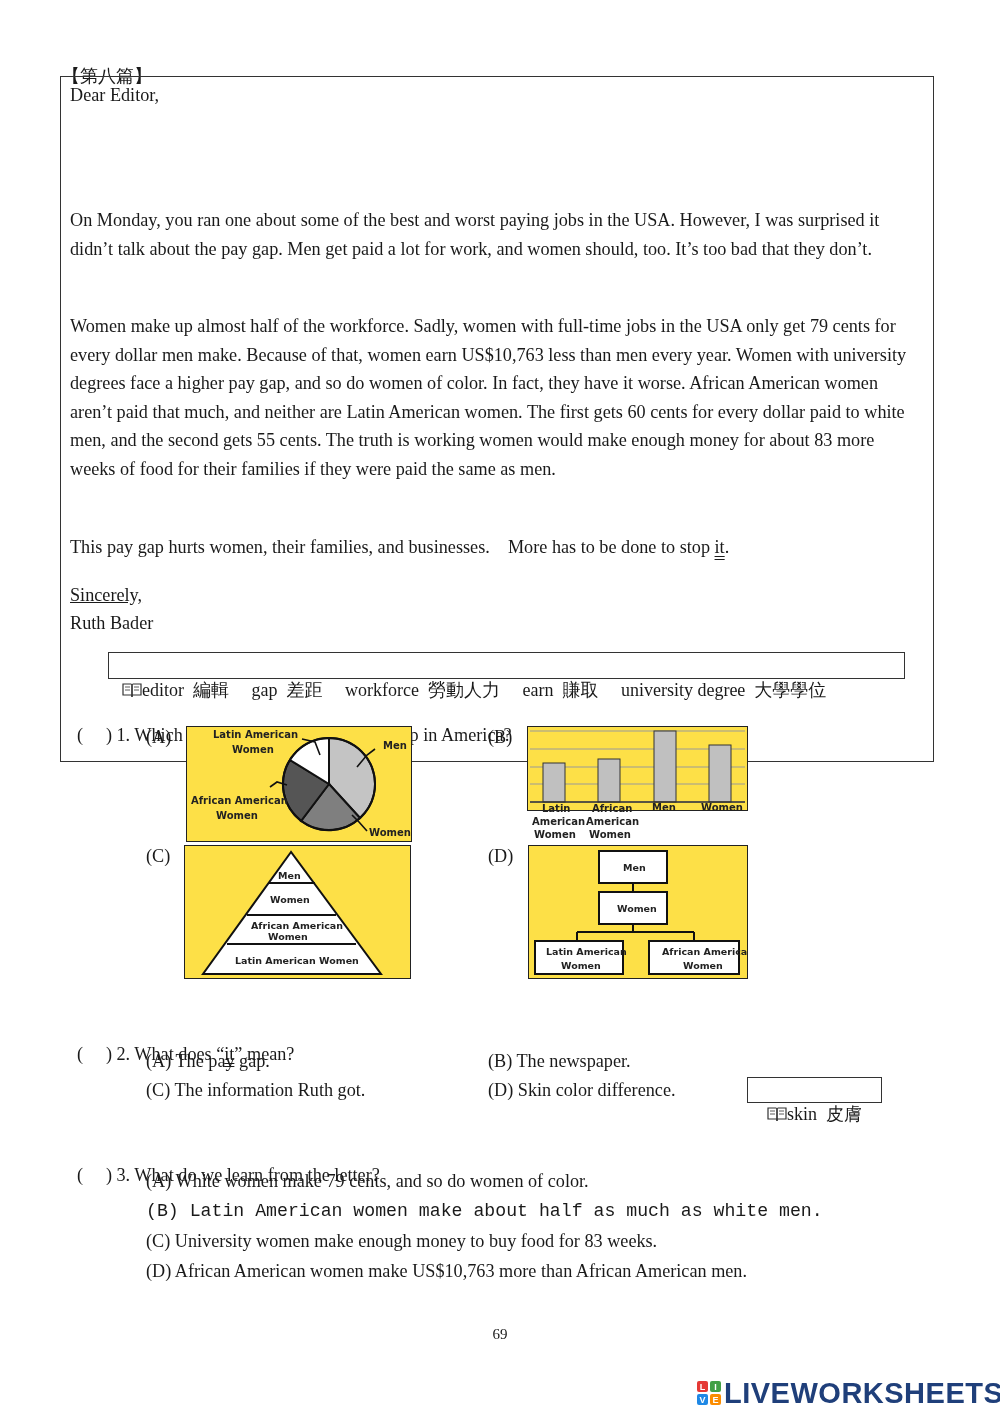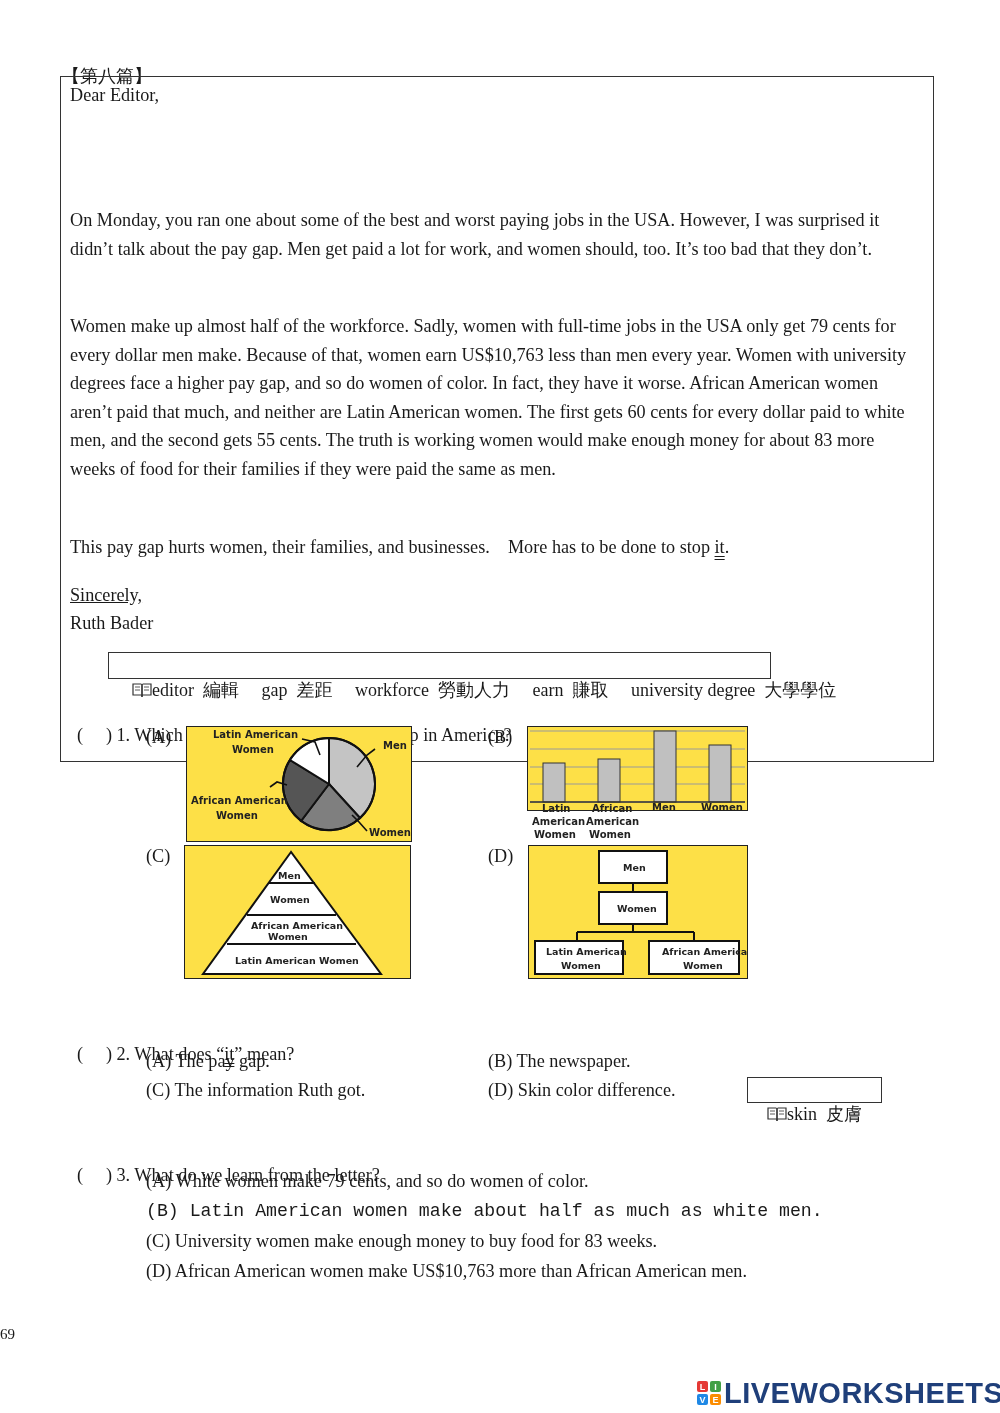--- a/index.html
+++ b/index.html
@@ -3,29 +3,29 @@
 <meta charset="utf-8">
 <style>
   html, body { margin: 0; padding: 0; background: #ffffff; }
   body { width: 1000px; height: 1413px; position: relative; overflow: hidden;
          font-family: "Liberation Serif", "DejaVu Serif", serif; color: #1a1a1a; }
   .abs { position: absolute; }
   .section-title { left: 62px; top: 64px; font-size: 18px; }
   .letter-box { left: 60px; top: 76px; width: 874px; height: 686px; border: 1.5px solid #333; box-sizing: border-box; }
   .para { position: absolute; left: 9px; width: 850px; font-size: 18.2px; line-height: 28.5px; margin: 0; }
   .u2 { text-decoration: underline; text-decoration-style: double; text-underline-offset: 3px; }
-  .vocab { left: 108px; top: 652px; width: 663px; height: 27px; border: 1.3px solid #333; box-sizing: border-box;
-           font-size: 18px; line-height: 25px; padding-left: 14px; white-space: pre; }
+  .vocab { left: 108px; top: 652px; width: 797px; height: 27px; border: 1.3px solid #333; box-sizing: border-box;
+           font-size: 18px; line-height: 25px; padding-left: 4px; white-space: pre; }
   .q { font-size: 18.2px; line-height: 24px; white-space: pre; }
   .opt { font-size: 18.2px; line-height: 24px; white-space: pre; }
   .chart-frame { border: 1.4px solid #222; box-sizing: border-box; background: #fde047; }
   .chart-frame svg { display: block; }
   .skin-box { left: 747px; top: 1077px; width: 135px; height: 26px; border: 1.3px solid #333; box-sizing: border-box;
               font-size: 18px; line-height: 24px; padding-left: 10px; white-space: pre; }
-  .page-num { left: 0; width: 1000px; top: 1326px; font-size: 15px; }
+  .page-num { left: 0; width: 1000px; top: 1326px; text-align: center; font-size: 15px; }
   .logo { left: 697px; top: 1378px; height: 30px; display: flex; align-items: center; }
   .logo-text { font-family: "Liberation Sans", "DejaVu Sans", sans-serif; font-weight: bold; font-size: 29px;
                color: #1f3f7a; letter-spacing: 0.5px; }
   .logo-grid { display: grid; grid-template-columns: 11px 11px; grid-template-rows: 11px 11px; gap: 2px; margin-right: 3px; }
   .logo-grid span { display: flex; align-items: center; justify-content: center; font-family: "Liberation Sans", sans-serif;
                     font-weight: bold; font-size: 9px; color: #fff; border-radius: 2px; }
   .svgtxt { font-family: "DejaVu Sans", "Liberation Sans", sans-serif; font-weight: bold; fill: #222; }
 </style>
 </head>
 <body>

